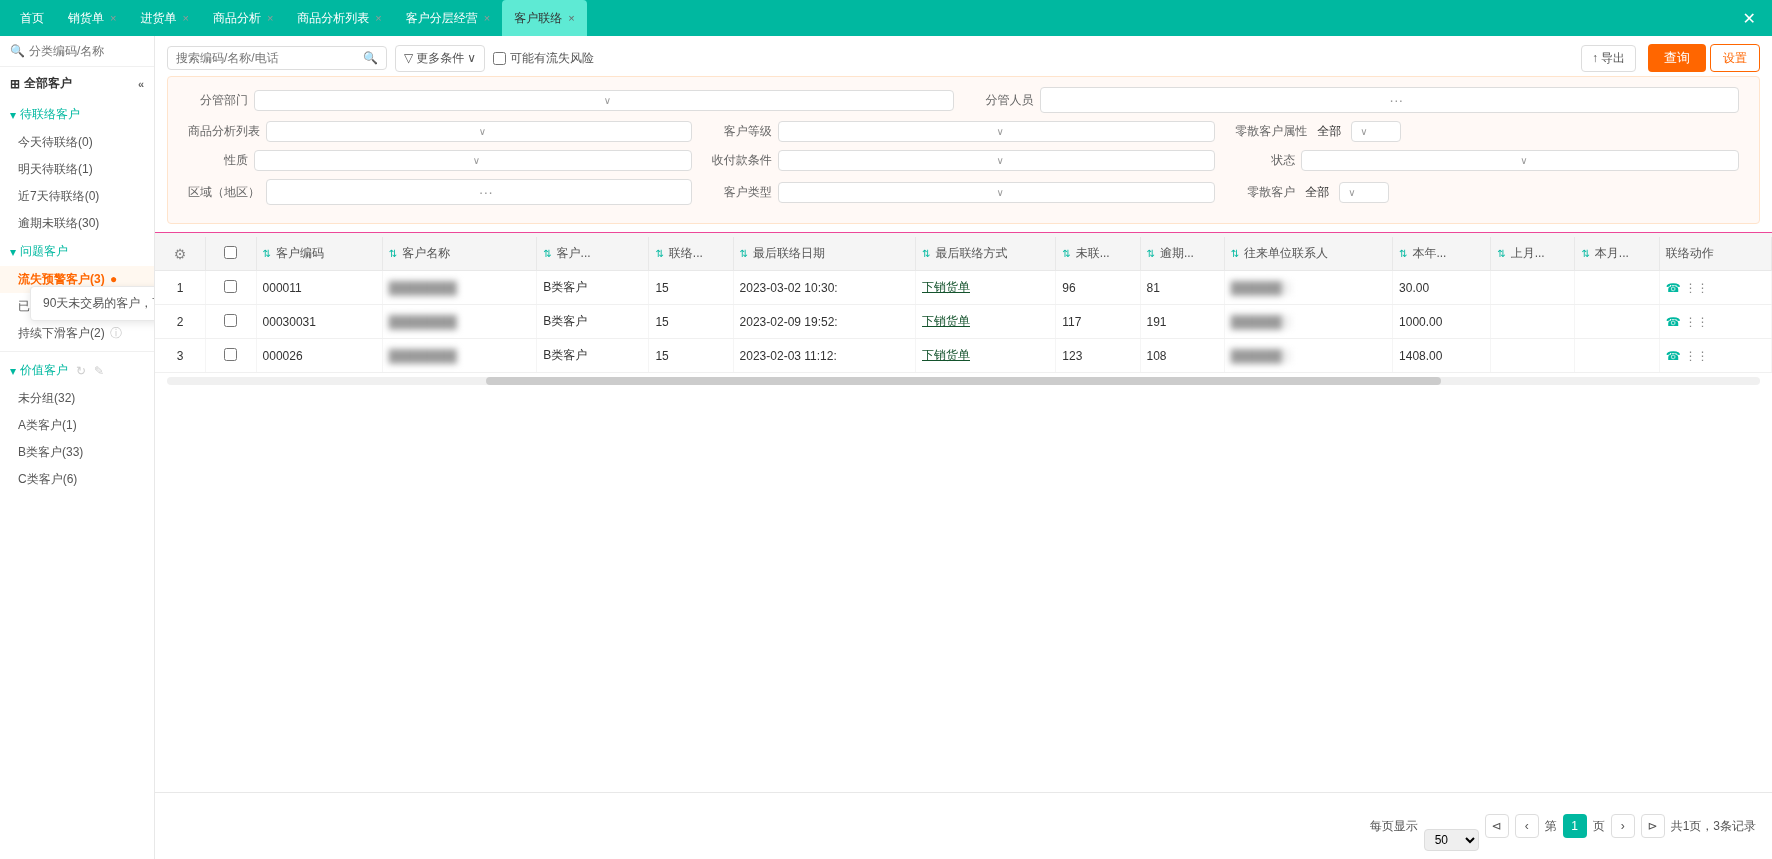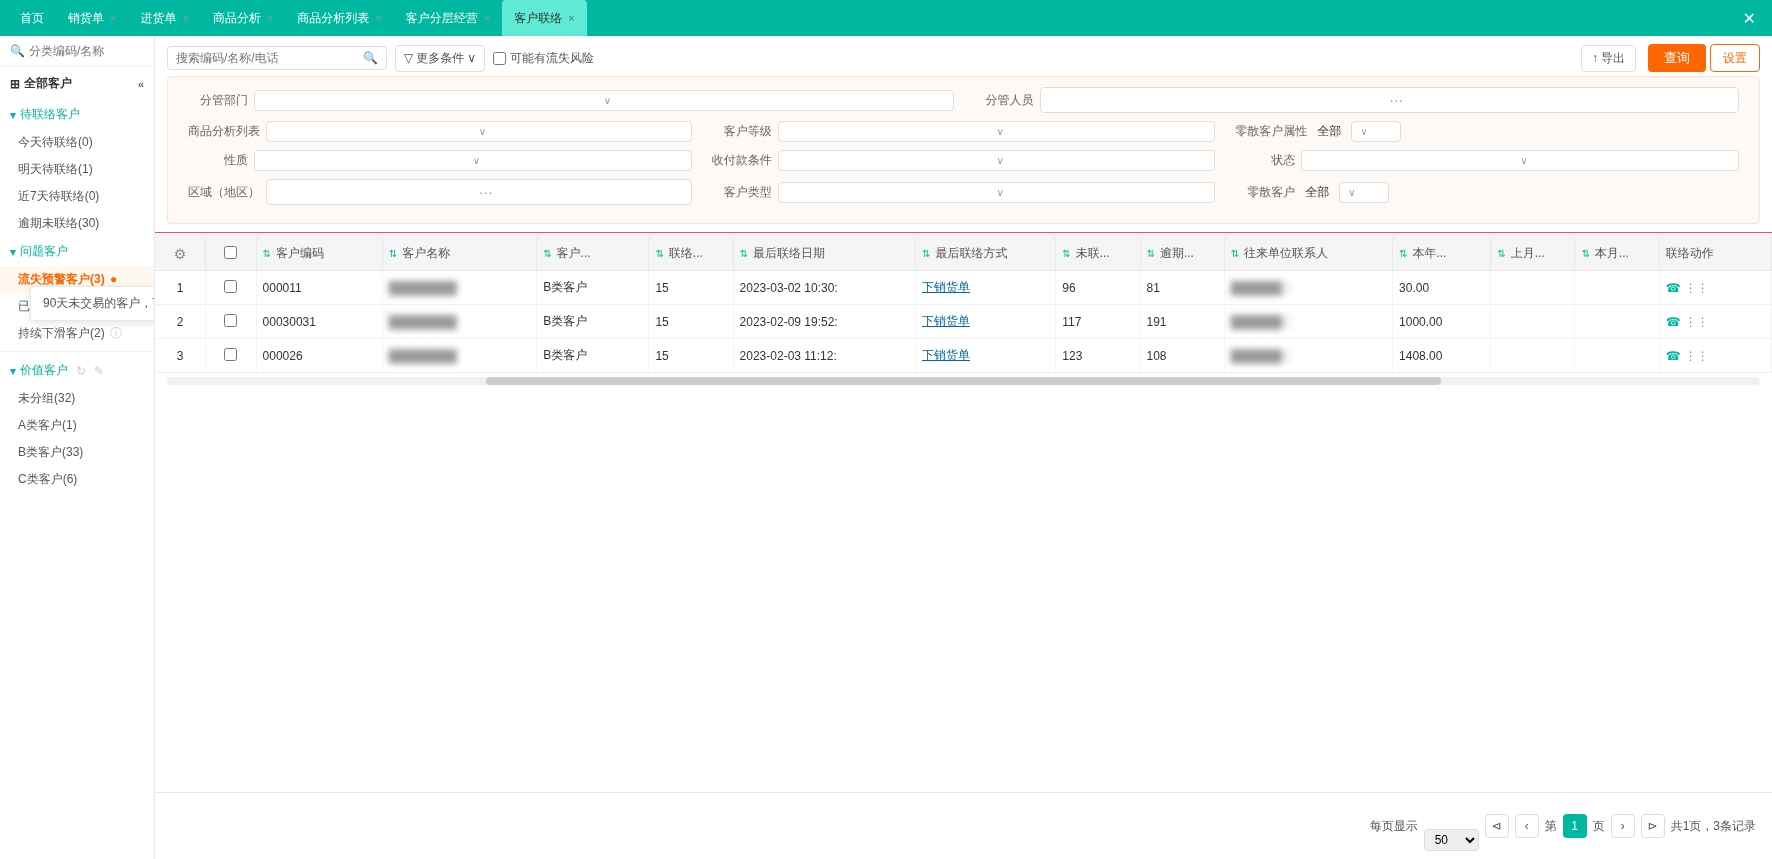--- a/index.html
+++ b/index.html
@@ -286,21 +286,21 @@
     .col-lastdate { width: 130px; }
     .col-lastway { width: 100px; }
     .col-notcontact { width: 60px; }
     .col-overdue { width: 60px; }
     .col-units { width: 120px; }
     .col-thisyear { width: 70px; }
     .col-lastmonth { width: 60px; }
     .col-thismonth { width: 60px; }
     .col-action { width: 80px; }
 
-    .link-text { color: #0369a1; text-decoration: underline; cursor: pointer; }
+    .link-text { color: #14532d; text-decoration: underline; cursor: pointer; }
     .sort-icon { color: #00b8a0; margin-right: 3px; font-size: 10px; }
     .header-icon { color: #888; cursor: pointer; font-size: 14px; }
     .th-with-sort { display: flex; align-items: center; gap: 2px; cursor: pointer; }
 
     
     .blurred {
       filter: blur(3px);
       user-select: none;
       color: #999;
       background: #f0f0f0;

